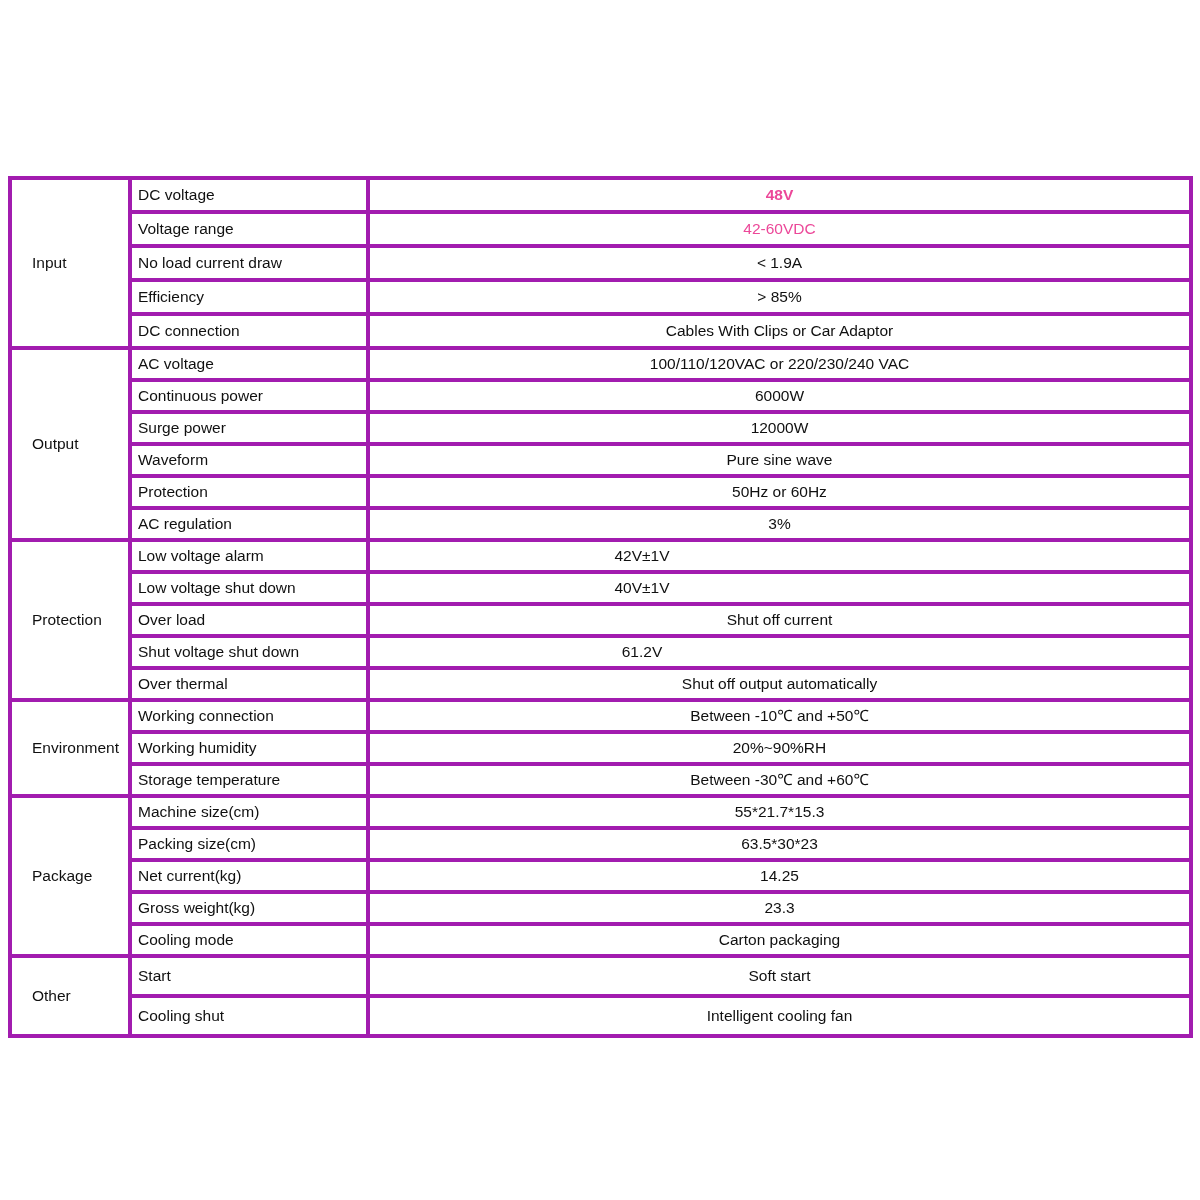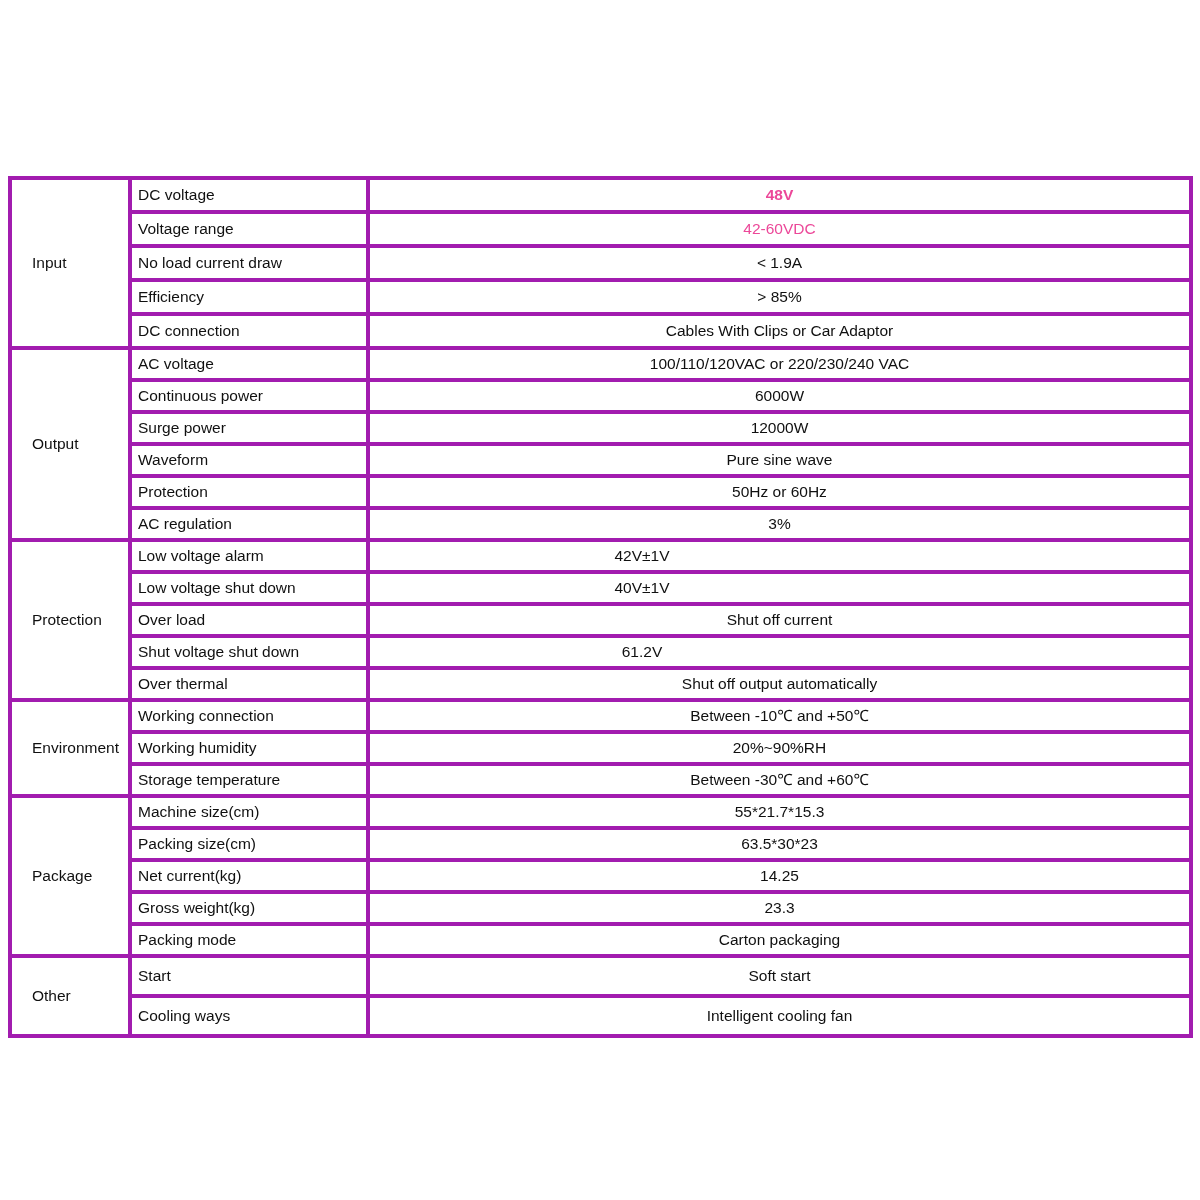--- a/index.html
+++ b/index.html
@@ -138,28 +138,28 @@
       </tr>
       <tr class="h32">
         <td class="param">Net current(kg)</td>
         <td class="val">14.25</td>
       </tr>
       <tr class="h32">
         <td class="param">Gross weight(kg)</td>
         <td class="val">23.3</td>
       </tr>
       <tr class="h32">
-        <td class="param">Packing mode</td>
+        <td class="param">Cooling mode</td>
         <td class="val">Carton packaging</td>
       </tr>
 
       <tr class="h40">
         <td class="cat" rowspan="2">Other</td>
         <td class="param">Start</td>
         <td class="val">Soft start</td>
       </tr>
       <tr class="h40">
-        <td class="param">Cooling ways</td>
+        <td class="param">Cooling shut</td>
         <td class="val">Intelligent cooling fan</td>
       </tr>
     </tbody>
   </table>
 </div>
 
 </body></html>

